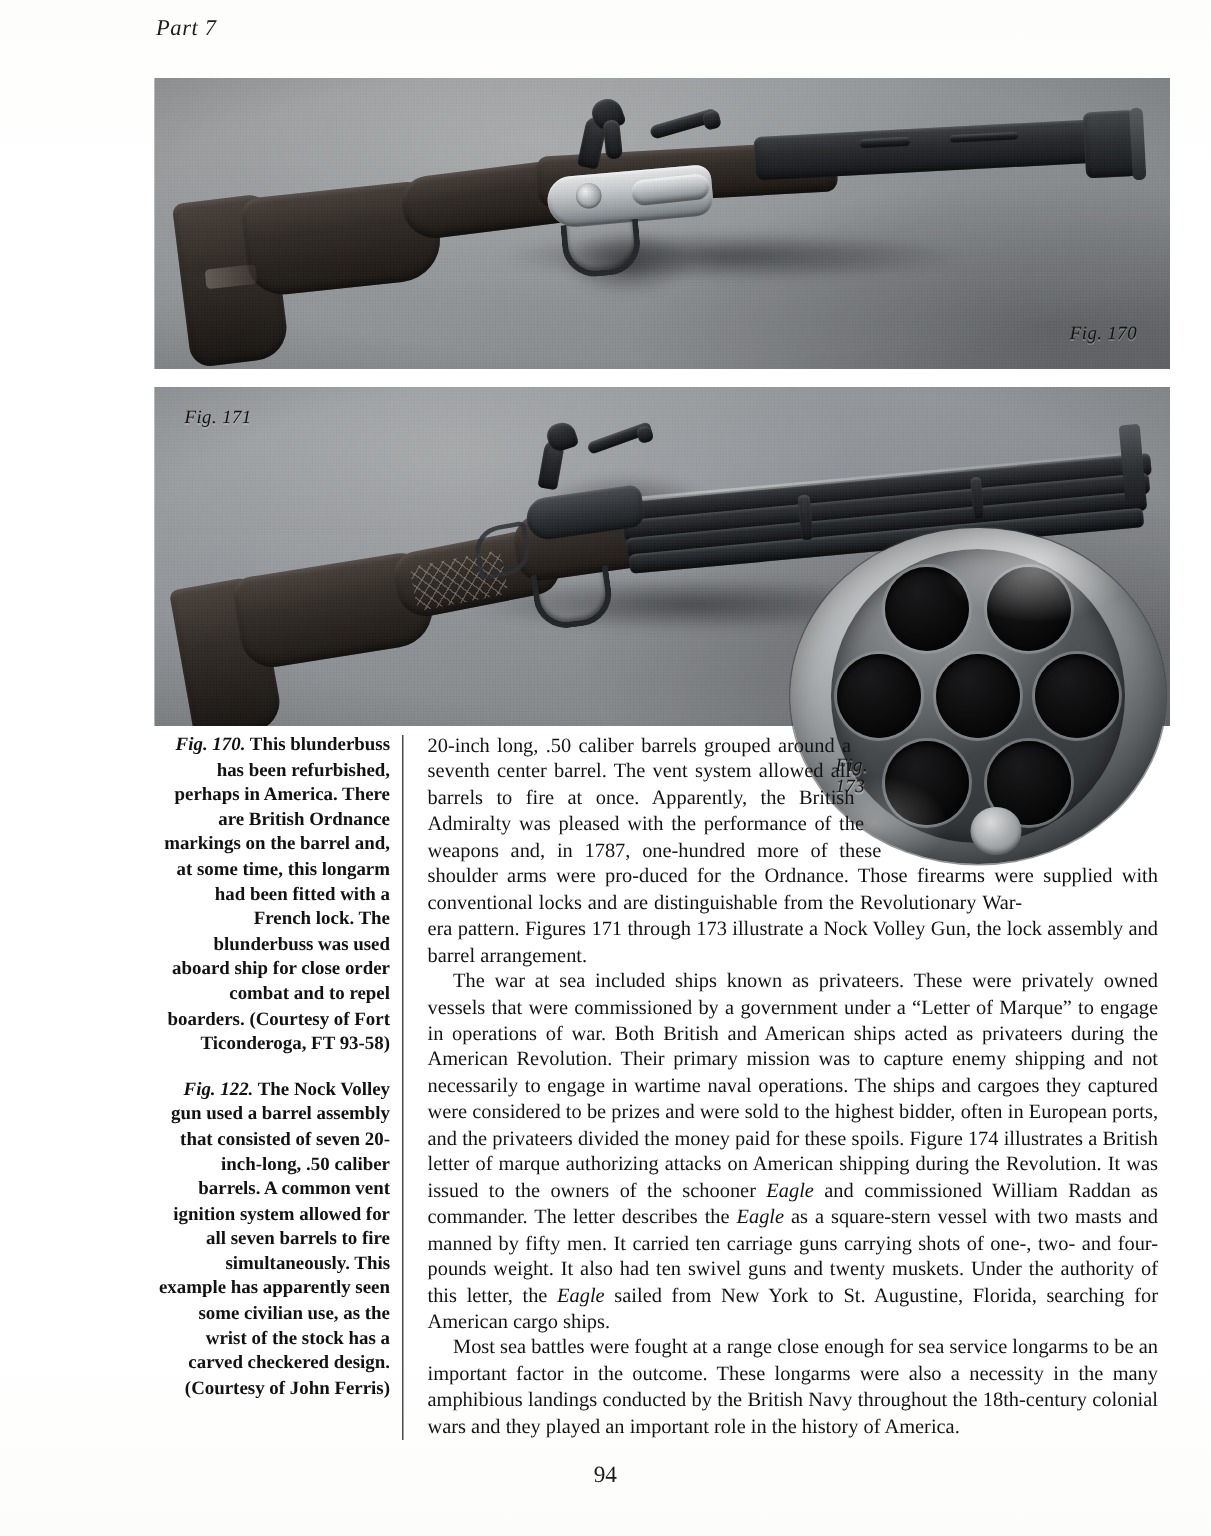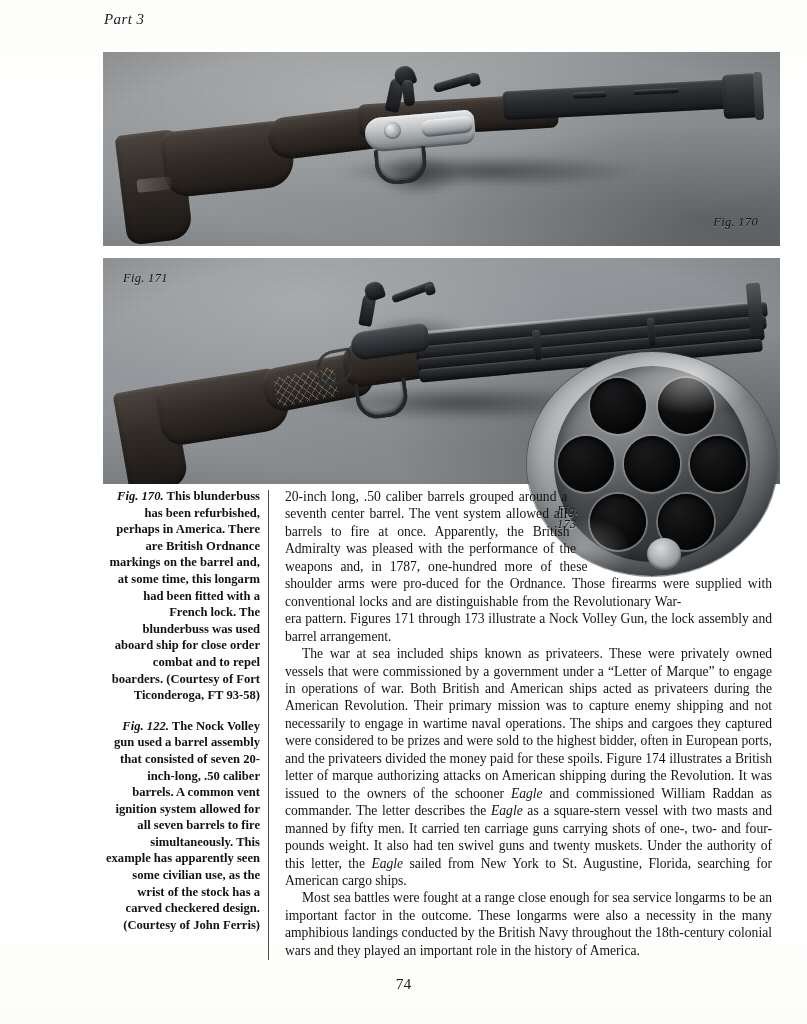--- a/index.html
+++ b/index.html
@@ -225,21 +225,21 @@
     color: #1a1a1a;
   }
 
   i { font-style: italic; }
 </style>
 </head>
 <body>
 
 <div class="page">
 
-  <div class="running-head">Part 3</div>
+  <div class="running-head">Part 7</div>
 
   <div class="photo photo-1">
     <div class="backdrop"></div>
 
     <div class="cast-shadow" style="left:170px; top:96px; width:430px; height:46px;"></div>
     <div class="cast-shadow" style="left:255px; top:92px; width:120px; height:62px;"></div>
 
     <div class="part wood" style="left:18px; top:80px; width:66px; height:110px; border-radius:7px 16px 22px 14px; transform:rotate(-7deg);"></div>
     <div class="part wood" style="left:60px; top:74px; width:130px; height:66px; border-radius:12px 20px 28px 24px; transform:rotate(-6deg);"></div>
     <div class="part wood" style="left:165px; top:60px; width:120px; height:42px; border-radius:18px 14px 18px 22px; transform:rotate(-7deg);"></div>
@@ -349,15 +349,15 @@
 
     <div class="col-rule"></div>
 
     <div class="body-col">
       <p><span class="inset-float"></span><span>20-inch long, .50 caliber barrels grouped around a seventh center barrel. The vent system allowed all barrels to fire at once. Apparently, the British Admiralty was pleased with the performance of the weapons and, in 1787, one-hundred more of these shoulder arms were pro-</span><span class="inset-float step2"></span><span>duced for the Ordnance. Those firearms were supplied with conventional locks and are distinguishable from the Revolutionary War-era pattern. Figures 171 through 173 illustrate a Nock Volley Gun, the lock assembly and barrel arrangement.</span></p>
       <p class="indent"><span>The war at sea included ships known as privateers. These were privately owned vessels that were commissioned by a government under a “Letter of Marque” to engage in operations of war. Both British and American ships acted as privateers during the American Revolution. Their primary mission was to capture enemy shipping and not necessarily to engage in wartime naval operations. The ships and cargoes they captured were considered to be prizes and were sold to the highest bidder, often in European ports, and the privateers divided the money paid for these spoils. Figure 174 illustrates a British letter of marque authorizing attacks on American shipping during the Revolution. It was issued to the owners of the schooner </span><i>Eagle</i><span> and commissioned William Raddan as commander. The letter describes the </span><i>Eagle</i><span> as a square-stern vessel with two masts and manned by fifty men. It carried ten carriage guns carrying shots of one-, two- and four-pounds weight. It also had ten swivel guns and twenty muskets. Under the authority of this letter, the </span><i>Eagle</i><span> sailed from New York to St. Augustine, Florida, searching for American cargo ships.</span></p>
       <p class="indent">Most sea battles were fought at a range close enough for sea service longarms to be an important factor in the outcome. These longarms were also a necessity in the many amphibious landings conducted by the British Navy throughout the 18th-century colonial wars and they played an important role in the history of America.</p>
     </div>
   </div>
 
-  <div class="page-number">74</div>
+  <div class="page-number">94</div>
 
 </div>
 
 </body></html>

